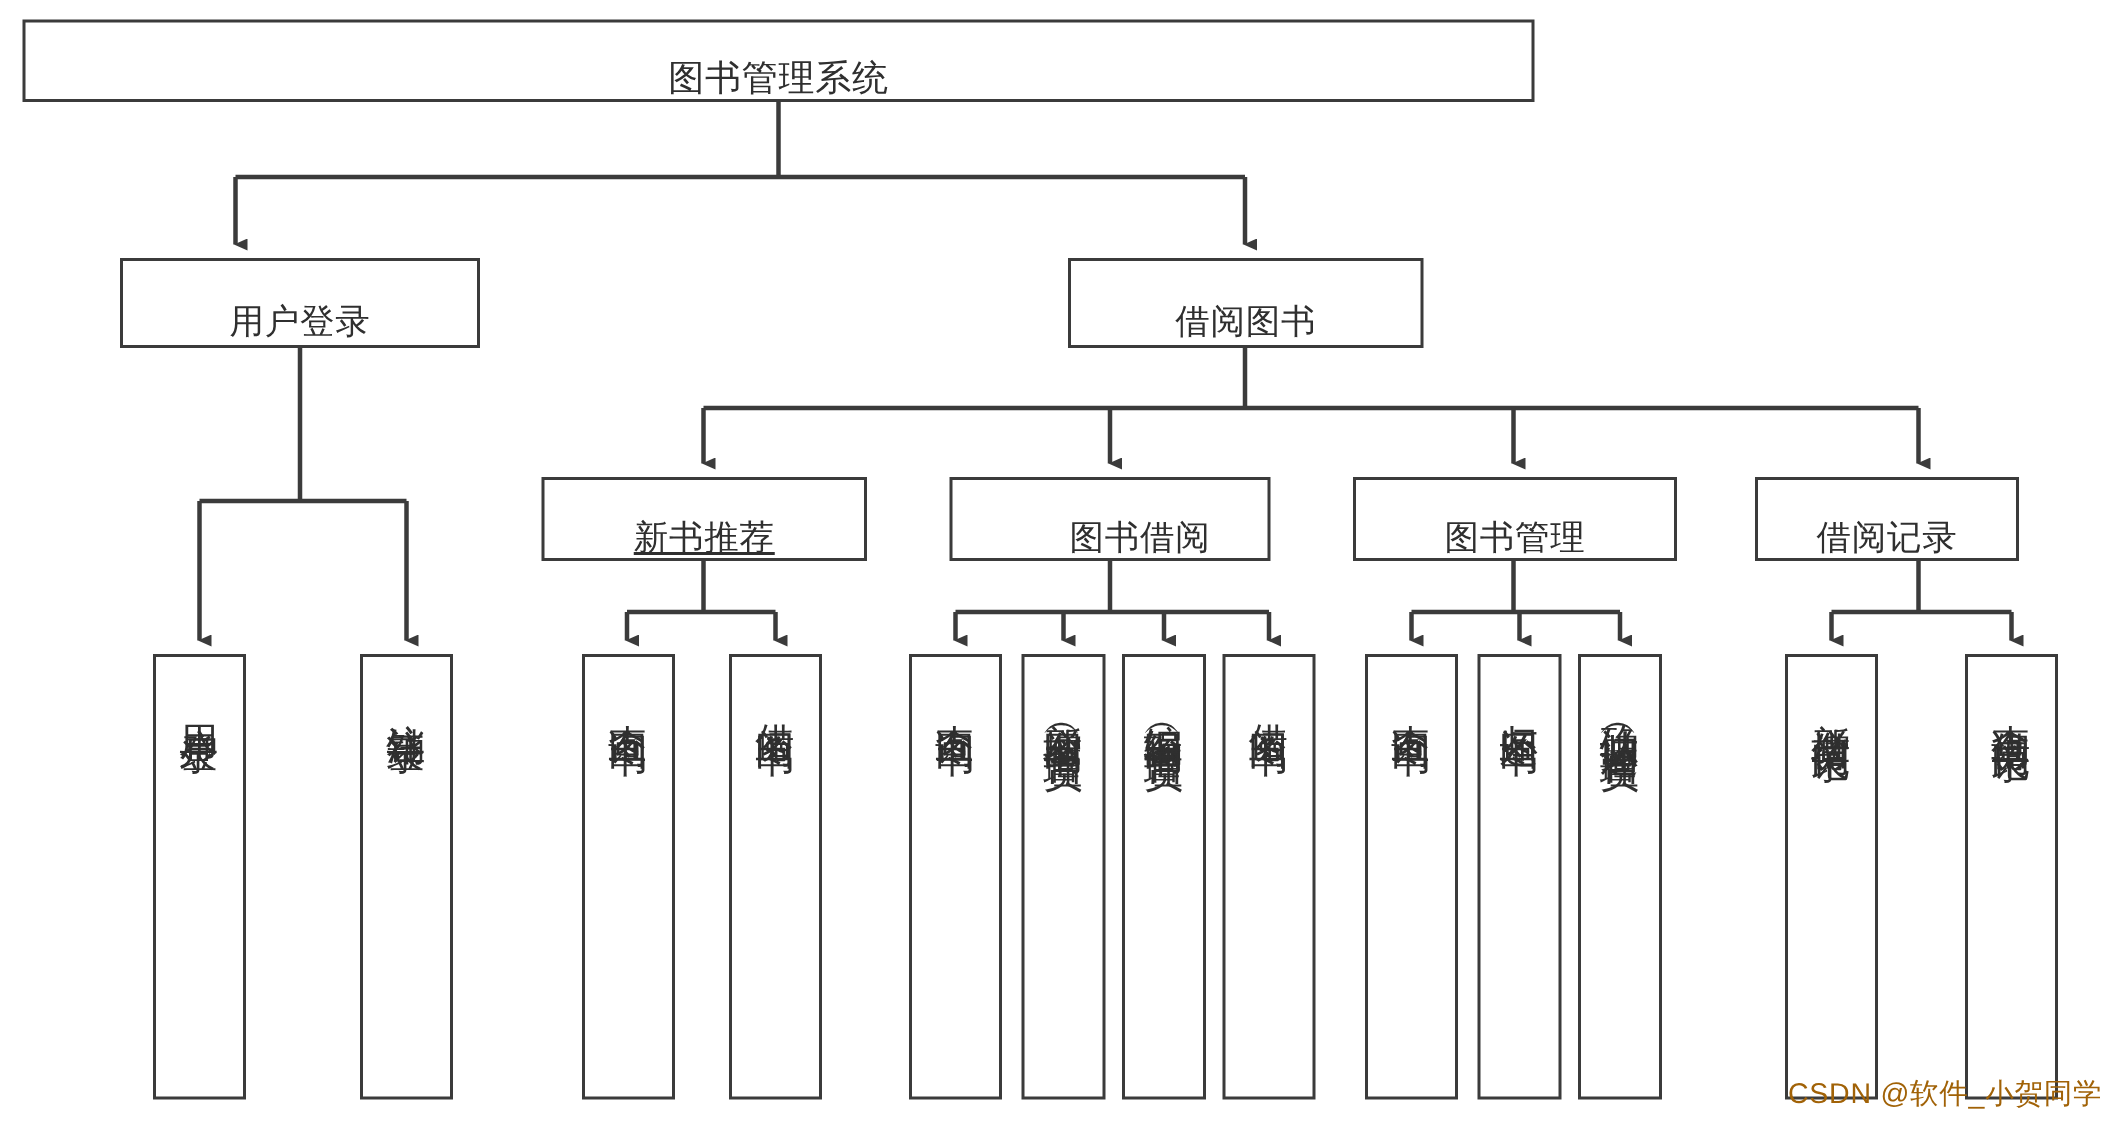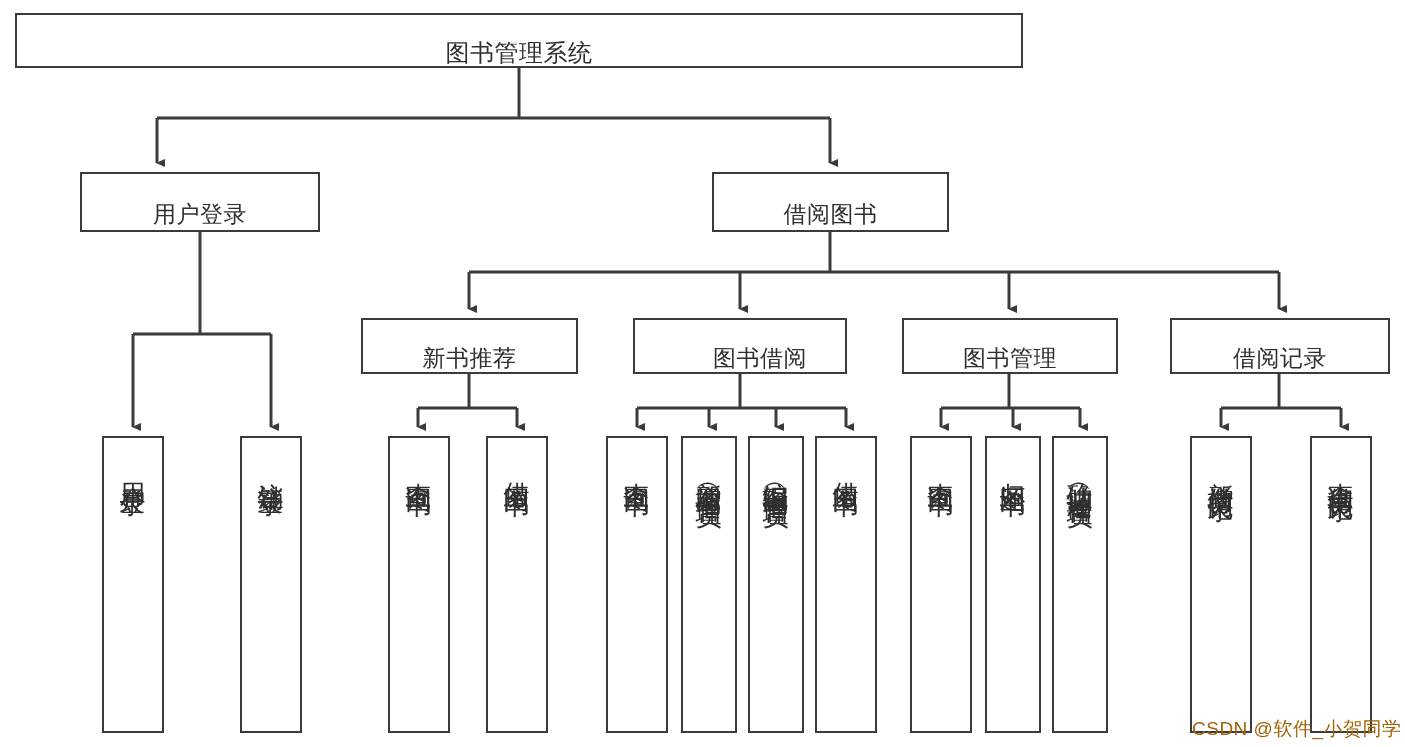--- a/index.html
+++ b/index.html
@@ -136,30 +136,30 @@
     <span class="label">图书管理系统</span>
   </div>
 
   <div class="node horiz" style="left:80px; top:172px; width:240px; height:60px;">
     <span class="label">用户登录</span>
   </div>
   <div class="node horiz" style="left:712px; top:172px; width:237px; height:60px;">
     <span class="label">借阅图书</span>
   </div>
 
-  <div class="node horiz" style="left:361px; top:318px; width:217px; height:56px;">
+  <div class="node horiz" style="left:361px; top:318px; width:217px; height:56px;text-decoration:underline;">
     <span class="label">新书推荐</span>
   </div>
   <div class="node horiz" style="left:633px; top:318px; width:214px; height:56px;padding-left:40px;">
     <span class="label">图书借阅</span>
   </div>
   <div class="node horiz" style="left:902px; top:318px; width:216px; height:56px;">
     <span class="label">图书管理</span>
   </div>
-  <div class="node horiz" style="left:1170px; top:318px; width:220px; height:56px;">
+  <div class="node horiz" style="left:1170px; top:318px; width:176px; height:56px;">
     <span class="label">借阅记录</span>
   </div>
 
   <div class="node vert" style="left:102px; top:436px; width:62px; height:297px;">
     <span class="label">用户登录</span>
   </div>
   <div class="node vert" style="left:240px; top:436px; width:62px; height:297px;">
     <span class="label">注销登录</span>
   </div>
 

